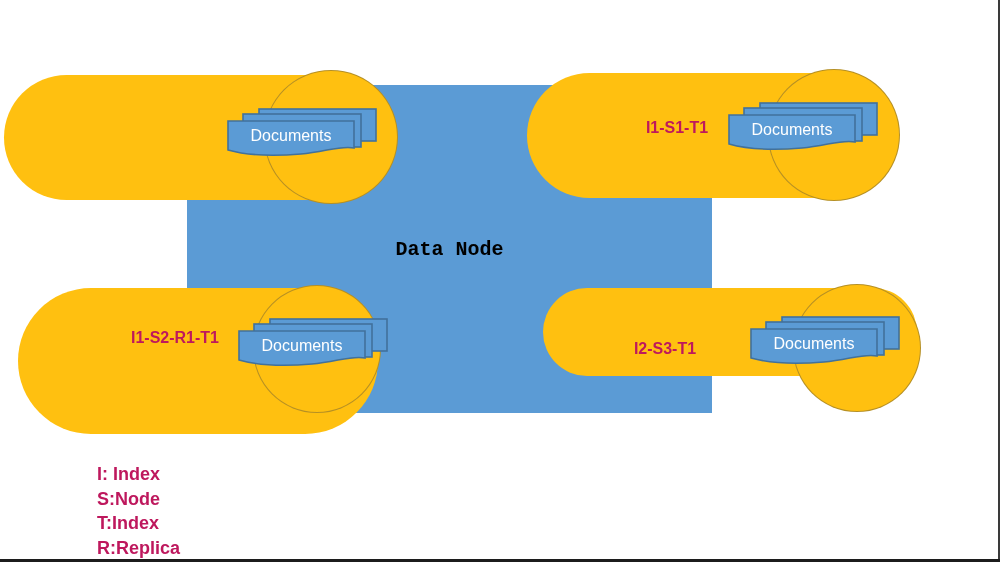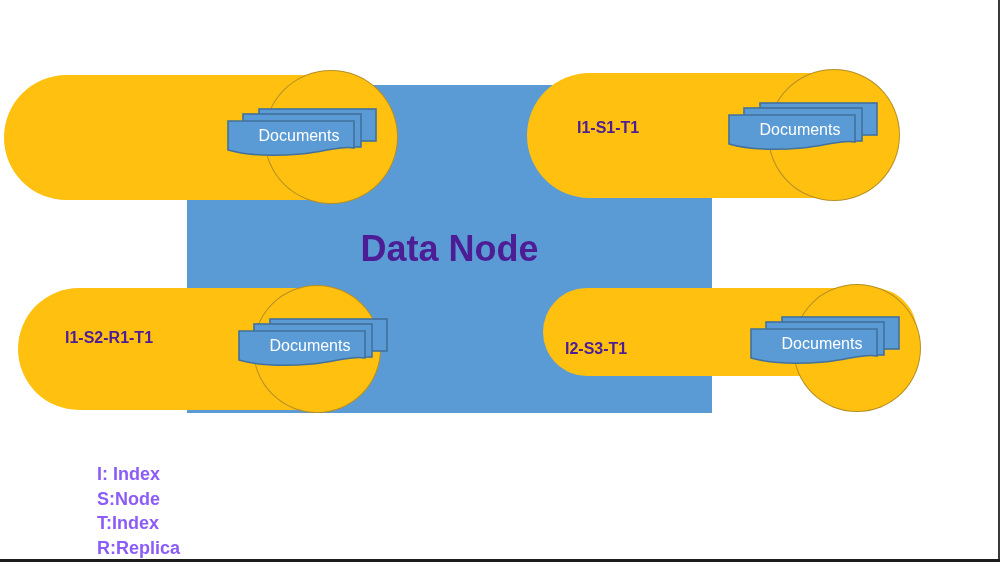--- a/index.html
+++ b/index.html
@@ -9,46 +9,46 @@
   }
   
   .frame-right{position:absolute;top:0;right:0;width:2px;height:562px;background:#3a3a3a;}
   .frame-bottom{position:absolute;left:0;bottom:0;width:1000px;height:3px;background:#1c1c1c;}
 
   
   .node-rect{
     position:absolute;left:187px;top:85px;width:525px;height:328px;
     background:#5b9bd5;display:flex;align-items:center;justify-content:center;
   }
-  .node-title{color:#4c1d95;font-weight:bold;font-size:36px;letter-spacing:0px;}
+  .node-title{color:#000000;font-weight:bold;font-size:20px;letter-spacing:0px;font-family:Liberation Mono, monospace;}
 
   
   .pill{position:absolute;background:#ffc010;border-radius:999px;}
   .pill-circle{
     position:absolute;background:#ffc010;border-radius:50%;
     border:1px solid rgba(122,104,52,0.55);box-sizing:border-box;
   }
   .pill-label{
-    position:absolute;color:#4c1d95;font-weight:bold;font-size:16px;
-    line-height:24px;z-index:2;white-space:nowrap;
+    position:absolute;color:#be185d;font-weight:bold;font-size:16px;
+    line-height:24px;text-align:center;z-index:2;white-space:nowrap;
   }
   .pill-label div{white-space:nowrap;}
 
   
   .doc-stack{position:absolute;width:160px;height:58px;z-index:3;}
   .doc-stack svg{position:absolute;left:0;top:0;}
   .doc-label{
     position:absolute;left:2px;top:13px;width:124px;height:30px;
     display:flex;align-items:center;justify-content:center;
-    color:#ffffff;font-size:16px;font-weight:normal;z-index:4;margin-left:8px;
+    color:#ffffff;font-size:16px;font-weight:normal;z-index:4;
   }
 
   
   .legend{
-    position:absolute;left:97px;top:462px;color:#8b5cf6;
+    position:absolute;left:97px;top:462px;color:#be185d;
     font-weight:bold;font-size:18px;line-height:24.6px;
   }
 </style>
 </head>
 <body>
 
 <div id="stage">
 
   <div class="node-rect">
     <div class="node-title">Data Node</div>
@@ -74,21 +74,21 @@
     <div class="doc-stack" style="left:201px;top:29px;">
       <svg viewBox="0 0 160 58" width="160" height="58">
         <rect x="32" y="1" width="117" height="32" fill="#5b9bd5" stroke="#41719c" stroke-width="1.6"></rect>
         <rect x="16" y="6" width="118" height="33" fill="#5b9bd5" stroke="#41719c" stroke-width="1.6"></rect>
         <path d="M1 13 H127 V40 C114 37 98 44 74 46 C50 48 22 48 1 42 Z" fill="#5b9bd5" stroke="#41719c" stroke-width="1.6"></path>
       </svg>
       <div class="doc-label">Documents</div>
     </div>
   </div>
 
-  <div class="pill" style="left:18px;top:288px;width:360px;height:122px;">
+  <div class="pill" style="left:18px;top:288px;width:360px;height:146px;">
     <div class="pill-circle" style="left:235px;top:-3px;width:128px;height:128px;"></div>
     <div class="pill-label" style="left:47px;top:38px;width:220px;">
       <div>I1-S2-R1-T1</div>
     </div>
     <div class="doc-stack" style="left:220px;top:30px;">
       <svg viewBox="0 0 160 58" width="160" height="58">
         <rect x="32" y="1" width="117" height="32" fill="#5b9bd5" stroke="#41719c" stroke-width="1.6"></rect>
         <rect x="16" y="6" width="118" height="33" fill="#5b9bd5" stroke="#41719c" stroke-width="1.6"></rect>
         <path d="M1 13 H127 V40 C114 37 98 44 74 46 C50 48 22 48 1 42 Z" fill="#5b9bd5" stroke="#41719c" stroke-width="1.6"></path>
       </svg>

